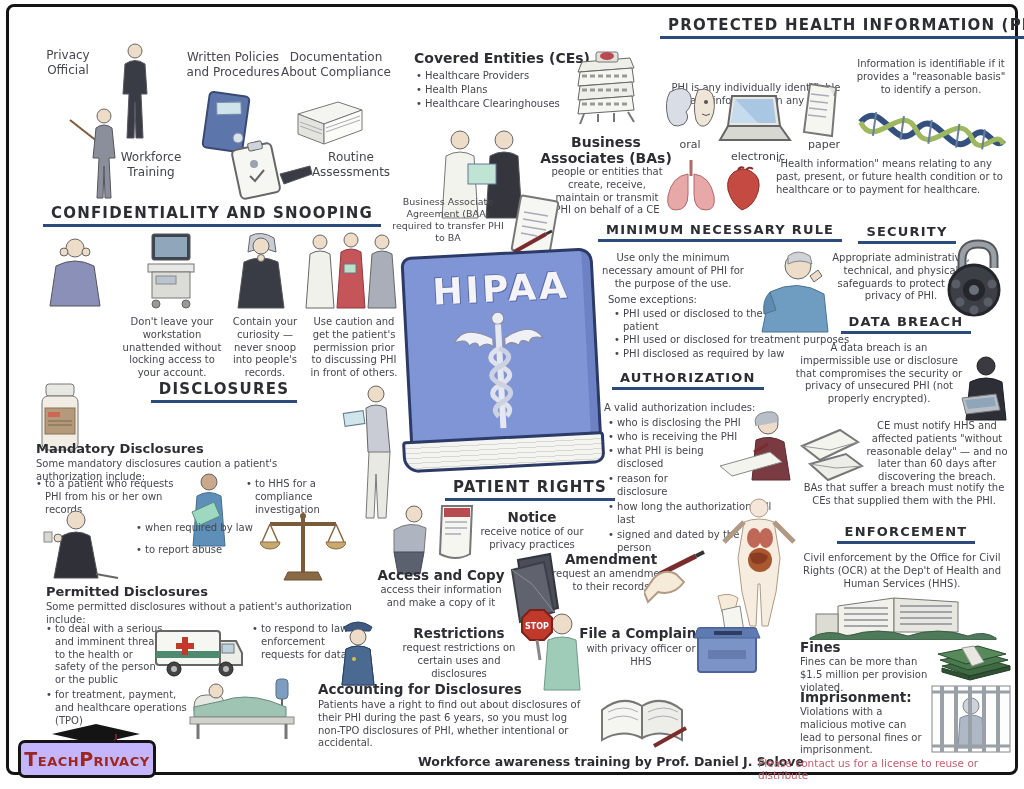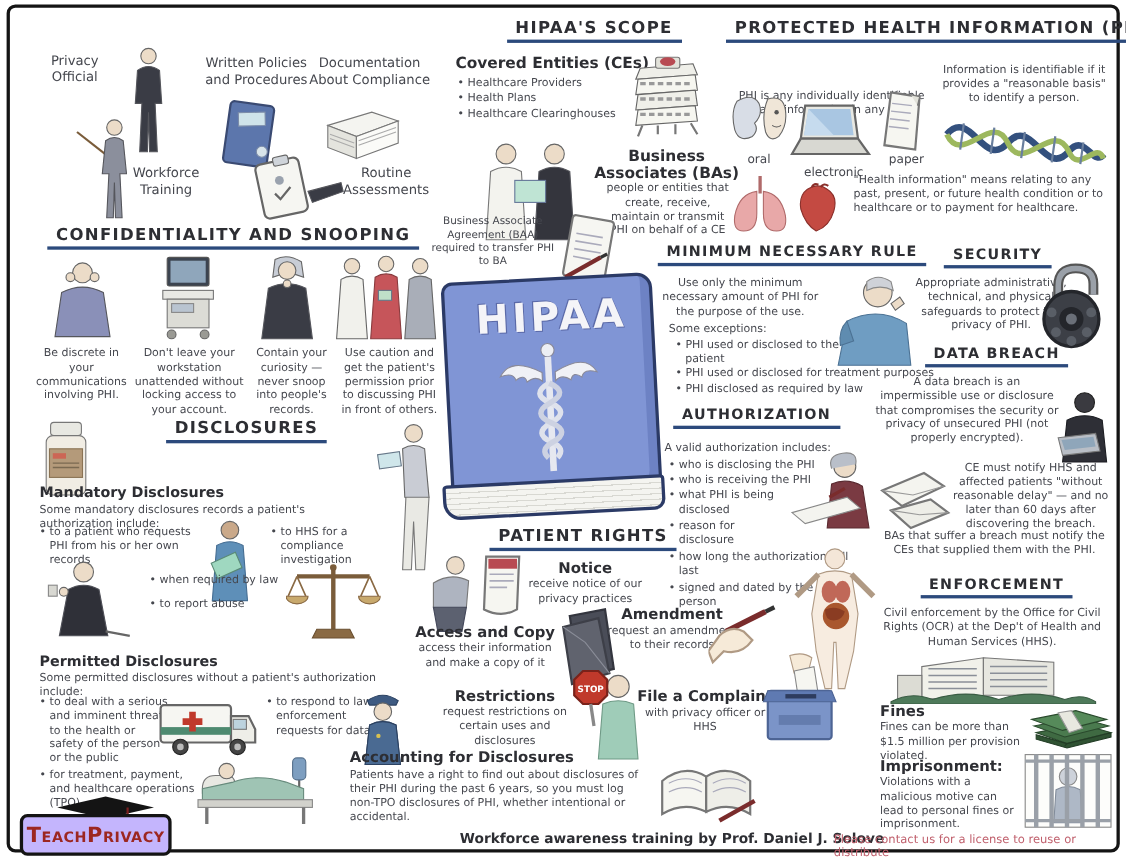--- a/index.html
+++ b/index.html
@@ -123,21 +123,20 @@
       <svg width="94" height="80" viewBox="0 0 94 80">
           <circle cx="16" cy="12" r="7" fill="#ecdcc8" stroke="#666"></circle>
           <path d="M6 24 Q16 18 26 24 L30 78 L2 78 Z" fill="#f1f1ec" stroke="#666"></path>
           <circle cx="47" cy="10" r="7" fill="#ecdcc8" stroke="#666"></circle>
           <path d="M37 22 Q47 16 57 22 L61 78 L33 78 Z" fill="#c6555a" stroke="#8a3b3e"></path>
           <circle cx="78" cy="12" r="7" fill="#ecdcc8" stroke="#666"></circle>
           <path d="M68 24 Q78 18 88 24 L92 78 L64 78 Z" fill="#a9aeb8" stroke="#666"></path>
           <rect x="40" y="34" width="12" height="9" fill="#bfe0c8" stroke="#678"></rect>
         </svg>
     </div>
-    <div class="abs t c" style="left:2px;top:112px;width:92px;">Be discrete in your communications involving PHI.</div>
     <div class="abs t c" style="left:96px;top:112px;width:100px;">Don't leave your workstation unattended without locking access to your account.</div>
     <div class="abs t c" style="left:200px;top:112px;width:78px;">Contain your curiosity — never snoop into people's records.</div>
     <div class="abs t c" style="left:282px;top:112px;width:92px;">Use caution and get the patient's permission prior to discussing PHI in front of others.</div>
   </div>
 
   <div class="sec" style="left:24px;top:380px;width:378px;height:205px;">
     <div class="abs ic" style="left:8px;top:2px;">
       <svg width="56" height="72" viewBox="0 0 56 72">
           <rect x="14" y="2" width="28" height="12" rx="3" fill="#e8e8e2" stroke="#777"></rect>
           <rect x="10" y="14" width="36" height="54" rx="6" fill="#f1ede4" stroke="#777"></rect>
@@ -149,21 +148,21 @@
     <div class="title big abs" style="left:90px;top:0;width:220px;"><span>DISCLOSURES</span></div>
     <div class="abs ic" style="left:318px;top:2px;">
       <svg width="58" height="140" viewBox="0 0 58 140">
           <circle cx="34" cy="12" r="8" fill="#ecdcc8" stroke="#666"></circle>
           <path d="M24 26 Q34 20 44 26 L48 70 Q36 76 26 70 Z" fill="#c9ccd4" stroke="#666"></path>
           <rect x="2" y="30" width="20" height="13" transform="rotate(-8 12 36)" fill="#cfe6ea" stroke="#678"></rect>
           <path d="M27 70 L48 70 L44 136 L36 136 L34 92 L32 136 L24 136 Z" fill="#e9e9e4" stroke="#777"></path>
         </svg>
     </div>
     <div class="abs h" style="left:12px;top:62px;">Mandatory Disclosures</div>
-    <div class="abs t" style="left:12px;top:78px;width:300px;">Some mandatory disclosures records a patient's authorization include:</div>
+    <div class="abs t" style="left:12px;top:78px;width:300px;">Some mandatory disclosures caution a patient's authorization include:</div>
     <div class="abs t b" style="left:12px;top:98px;width:140px;">to a patient who requests PHI from his or her own records</div>
     <div class="abs ic" style="left:160px;top:92px;">
       <svg width="50" height="76" viewBox="0 0 50 76">
           <circle cx="25" cy="10" r="8" fill="#caa98a" stroke="#666"></circle>
           <path d="M13 24 Q25 17 37 24 L41 74 L9 74 Z" fill="#5e8fb8" stroke="#456d92"></path>
           <path d="M8 40 L30 30 L36 44 L14 54 Z" fill="#9fd8c0" stroke="#5a8a76"></path>
         </svg>
     </div>
     <div class="abs t b" style="left:222px;top:98px;width:100px;">to HHS for a compliance investigation</div>
     <div class="abs ic" style="left:12px;top:128px;">
@@ -184,21 +183,21 @@
           <circle cx="43" cy="6" r="3" fill="#7a5c3a"></circle>
           <path d="M10 14 L2 32 M10 14 L18 32" stroke="#8a6a44" stroke-width="1.5"></path>
           <path d="M0 32 A 10 7 0 0 0 20 32 Z" fill="#c8a96d" stroke="#8a6a44"></path>
           <path d="M76 14 L68 32 M76 14 L84 32" stroke="#8a6a44" stroke-width="1.5"></path>
           <path d="M66 32 A 10 7 0 0 0 86 32 Z" fill="#c8a96d" stroke="#8a6a44"></path>
           <path d="M28 62 L58 62 L62 70 L24 70 Z" fill="#8a6a44" stroke="#6a4f30"></path>
         </svg>
     </div>
   </div>
 
-  <div class="sec" style="left:24px;top:585px;width:350px;height:160px;margin-top:10px;">
+  <div class="sec" style="left:34px;top:585px;width:350px;height:160px;">
     <div class="abs h" style="left:12px;top:0;">Permitted Disclosures</div>
     <div class="abs t" style="left:12px;top:16px;width:320px;">Some permitted disclosures without a patient's authorization include:</div>
     <div class="abs t b" style="left:12px;top:38px;width:108px;">to deal with a serious and imminent threat to the health or safety of the person or the public</div>
     <div class="abs ic" style="left:118px;top:36px;">
       <svg width="92" height="58" viewBox="0 0 92 58">
           <rect x="4" y="10" width="64" height="34" rx="3" fill="#f6f6f2" stroke="#666" stroke-width="2"></rect>
           <path d="M68 20 L84 20 L90 32 L90 44 L68 44 Z" fill="#eeeee8" stroke="#666" stroke-width="2"></path>
           <rect x="70" y="23" width="12" height="9" fill="#bcd3de" stroke="#777"></rect>
           <rect x="4" y="30" width="64" height="7" fill="#4e8a70"></rect>
           <path d="M30 16 h6 v6 h6 v6 h-6 v6 h-6 v-6 h-6 v-6 h6 Z" fill="#c0392b"></path>
@@ -227,21 +226,20 @@
           <circle cx="30" cy="14" r="7" fill="#ecdcc8" stroke="#666"></circle>
           <path d="M36 24 Q58 16 84 24 L100 30 L100 40 L8 40 L8 30 Z" fill="#9fc4b4" stroke="#678a7c"></path>
           <rect x="4" y="40" width="104" height="7" fill="#d2d2cc" stroke="#888"></rect>
           <line x1="12" y1="47" x2="12" y2="62" stroke="#777" stroke-width="3"></line>
           <line x1="100" y1="47" x2="100" y2="62" stroke="#777" stroke-width="3"></line>
         </svg>
     </div>
   </div>
 
   <div class="sec" style="left:400px;top:16px;width:280px;height:240px;">
-    <div class="title big"><span>HIPAA'S SCOPE</span></div>
     <div class="abs h" style="left:14px;top:34px;font-size:14px;">Covered Entities (CEs)</div>
     <div class="abs t b" style="left:16px;top:54px;width:150px;">Healthcare Providers</div>
     <div class="abs t b" style="left:16px;top:68px;width:150px;">Health Plans</div>
     <div class="abs t b" style="left:16px;top:82px;width:160px;">Healthcare Clearinghouses</div>
     <div class="abs ic" style="left:168px;top:32px;">
       <svg width="76" height="78" viewBox="0 0 76 78">
           <path d="M14 14 L62 10 L66 20 L10 24 Z" fill="#efefe9" stroke="#666"></path>
           <rect x="28" y="4" width="22" height="10" rx="2" fill="#e2e2da" stroke="#777"></rect>
           <ellipse cx="39" cy="8" rx="7" ry="4" fill="#b84a52"></ellipse>
           <path d="M12 24 L64 20 L66 34 L10 38 Z" fill="#f6f6f0" stroke="#666"></path>

